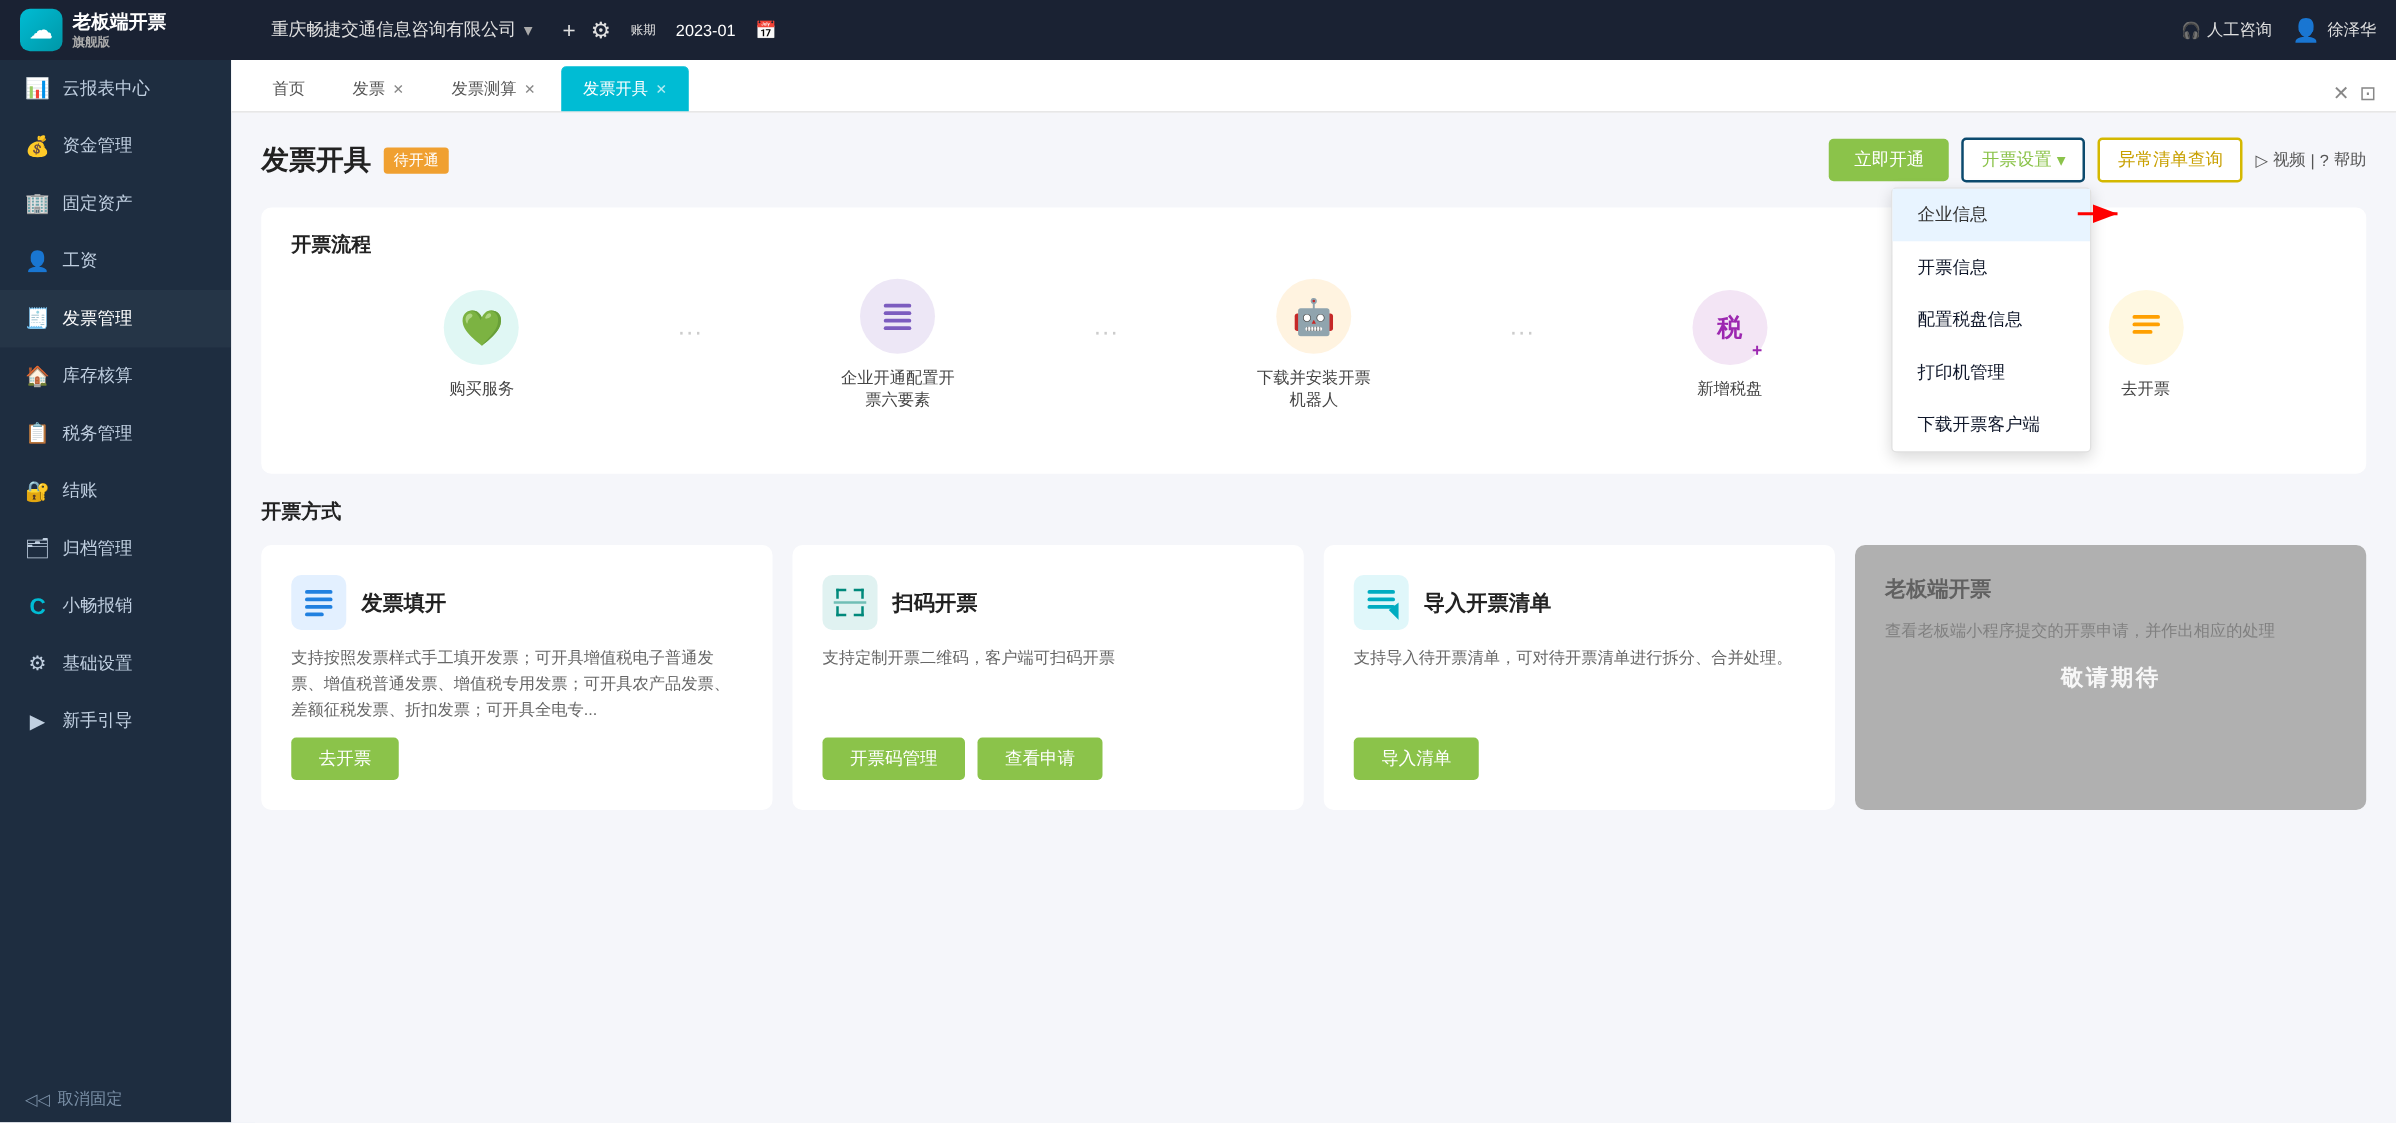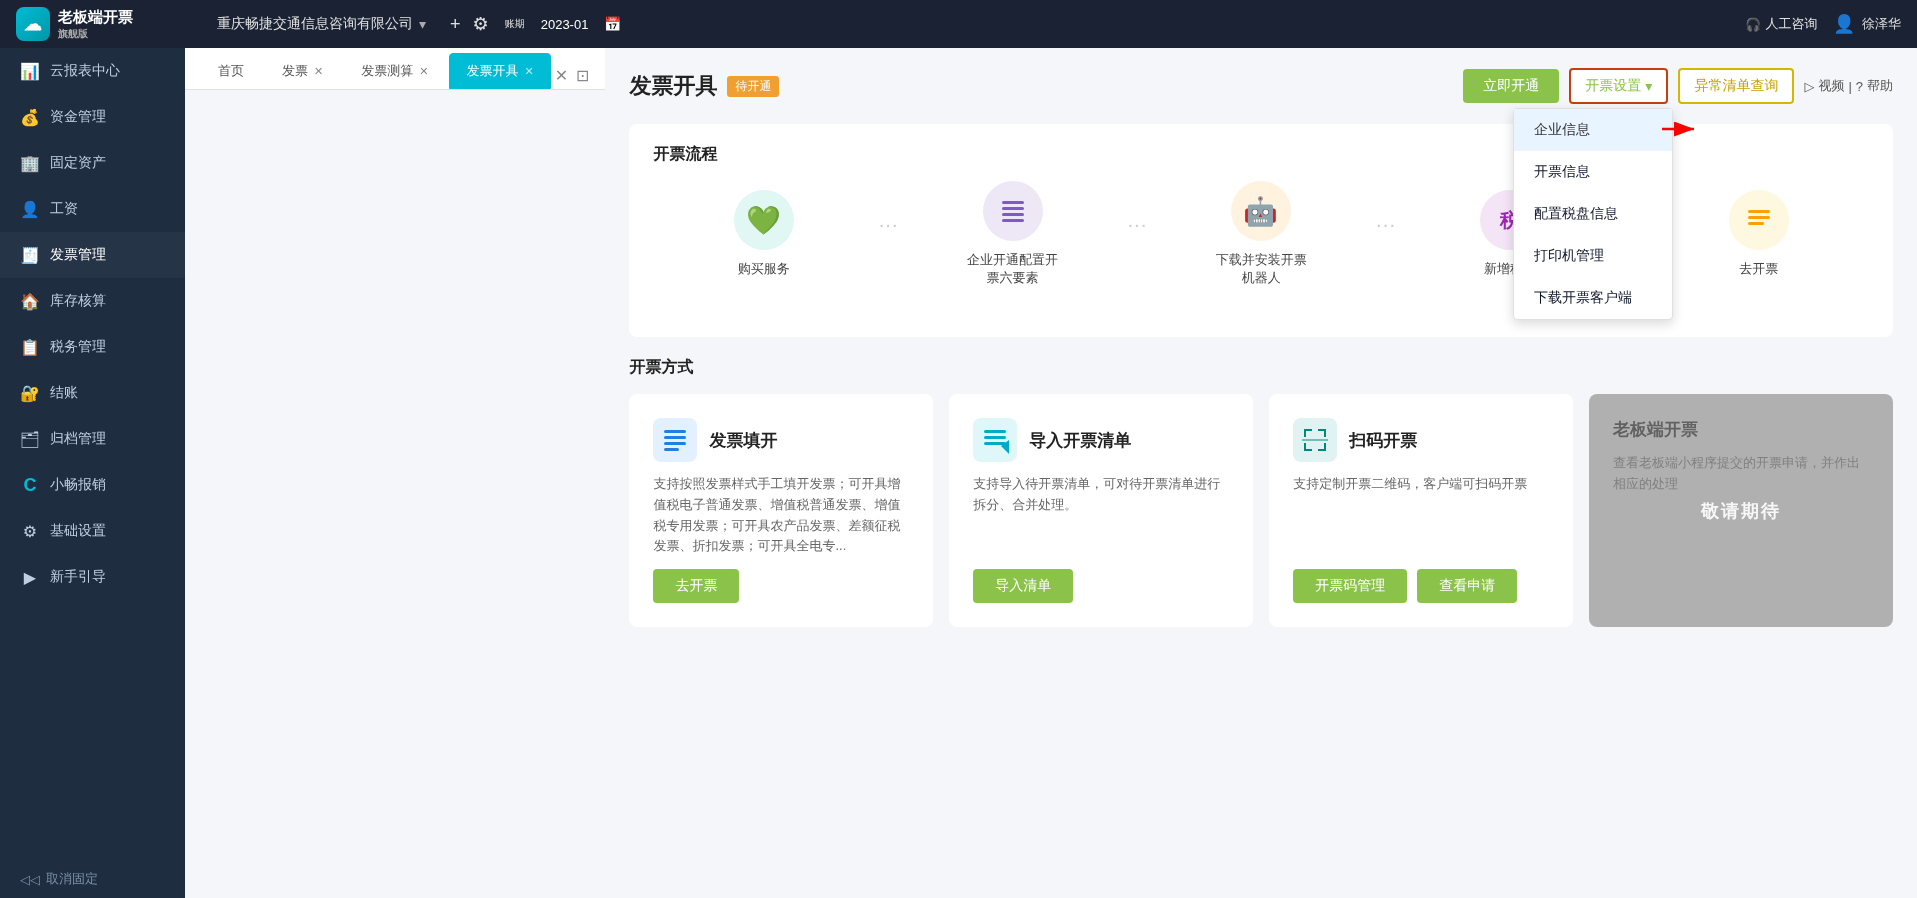--- a/index.html
+++ b/index.html
@@ -24,41 +24,41 @@
     .top-right .user-area { display: flex; align-items: center; gap: 6px; cursor: pointer; }
 
     
     .sidebar { width: 185px; background: #1e2d40; display: flex; flex-direction: column; overflow-y: auto; flex-shrink: 0; }
     .sidebar-item { display: flex; align-items: center; gap: 10px; padding: 13px 20px; color: #c0cfe0; cursor: pointer; font-size: 14px; transition: background 0.2s; }
     .sidebar-item.active { background: #253547; color: #fff; }
     .sidebar-item .icon { width: 20px; height: 20px; display: flex; align-items: center; justify-content: center; font-size: 16px; }
     .sidebar-bottom { padding: 10px 20px; color: #7a8fa6; font-size: 13px; cursor: pointer; display: flex; align-items: center; gap: 6px; margin-top: auto; }
 
     
-    .content-area { flex: 1; display: flex; flex-direction: row; overflow: hidden; background: #f5f6fa; justify-content: center; }
+    .content-area { flex: 1; display: flex; flex-direction: column; overflow: hidden; background: #f5f6fa; justify-content: center; }
 
     
     .tab-bar { height: 42px; background: #fff; display: flex; align-items: flex-end; padding: 0 16px; border-bottom: 1px solid #e0e0e0; gap: 4px; }
     .tab-item { padding: 8px 16px 8px; cursor: pointer; color: #555; font-size: 13px; border-radius: 4px 4px 0 0; display: flex; align-items: center; gap: 6px; border: 1px solid transparent; }
     .tab-item.active { background: #00bcd4; color: #fff; border-color: #00bcd4; }
     .tab-item .close { font-size: 11px; color: inherit; opacity: 0.7; }
     .tab-right { margin-left: auto; display: flex; align-items: center; gap: 8px; color: #888; padding-bottom: 4px; }
     .tab-right span { cursor: pointer; font-size: 16px; }
 
     
     .page-content { flex: 1; overflow-y: auto; padding: 20px 24px; }
 
     
     .page-header { display: flex; align-items: center; justify-content: space-between; margin-bottom: 20px; }
     .page-title-area { display: flex; align-items: center; gap: 10px; }
     .page-title { font-size: 22px; font-weight: bold; color: #222; }
     .status-badge { background: #f0a030; color: #fff; font-size: 12px; padding: 2px 8px; border-radius: 3px; }
     .header-actions { display: flex; align-items: center; gap: 10px; position: relative; }
     .btn-primary { background: #8bc34a; color: #fff; border: none; padding: 8px 20px; border-radius: 4px; cursor: pointer; font-size: 14px; }
-    .btn-outline-green { background: #fff; color: #8bc34a; border: 2px solid #c2410c; padding: 7px 14px; border-radius: 4px; cursor: pointer; font-size: 14px; display: flex; align-items: center; gap: 4px; }
+    .btn-outline-green { background: #fff; color: #8bc34a; border: 2px solid #0c4a6e; padding: 7px 14px; border-radius: 4px; cursor: pointer; font-size: 14px; display: flex; align-items: center; gap: 4px; }
     .btn-outline-yellow { background: #fff; color: #c8a000; border: 2px solid #d4b800; padding: 7px 14px; border-radius: 4px; cursor: pointer; font-size: 14px; }
 
     
     .dropdown-menu { position: absolute; top: calc(100% + 4px); right: 220px; background: #fff; border: 1px solid #e0e0e0; border-radius: 4px; box-shadow: 0 4px 12px rgba(0,0,0,0.15); z-index: 1000; min-width: 160px; }
     .dropdown-item { padding: 12px 20px; cursor: pointer; color: #0f172a; font-size: 14px; }
     .dropdown-item.highlighted { background: #e8f4ff; color: #333; }
 
     
     .section-title { font-size: 16px; font-weight: bold; color: #222; margin-bottom: 16px; }
 
@@ -338,36 +338,20 @@
                     </svg>
                 </div>
                 <span class="method-name">发票填开</span>
               </div>
               <p class="method-desc">支持按照发票样式手工填开发票；可开具增值税电子普通发票、增值税普通发票、增值税专用发票；可开具农产品发票、差额征税发票、折扣发票；可开具全电专...</p>
               <button class="btn-green">去开票</button>
             </div>
 
             <div class="method-card">
               <div class="method-card-header">
-                <div class="method-icon cyan">
-                  <svg width="28" height="28" viewBox="0 0 28 28">
-                      <rect x="3" y="4" width="22" height="3" rx="1.5" fill="#00acc1"></rect>
-                      <rect x="3" y="10" width="22" height="3" rx="1.5" fill="#00acc1"></rect>
-                      <rect x="3" y="16" width="22" height="3" rx="1.5" fill="#00acc1"></rect>
-                      <polygon points="20,20 28,14 28,28" fill="#00acc1"></polygon>
-                    </svg>
-                </div>
-                <span class="method-name">导入开票清单</span>
-              </div>
-              <p class="method-desc">支持导入待开票清单，可对待开票清单进行拆分、合并处理。</p>
-              <button class="btn-green">导入清单</button>
-            </div>
-
-            <div class="method-card">
-              <div class="method-card-header">
                 <div class="method-icon teal">
                   <svg width="28" height="28" viewBox="0 0 28 28">
                     <rect x="3" y="3" width="8" height="2" fill="#00897b"></rect>
                     <rect x="3" y="3" width="2" height="8" fill="#00897b"></rect>
                     <rect x="17" y="3" width="8" height="2" fill="#00897b"></rect>
                     <rect x="23" y="3" width="2" height="8" fill="#00897b"></rect>
                     <rect x="3" y="23" width="8" height="2" fill="#00897b"></rect>
                     <rect x="3" y="17" width="2" height="8" fill="#00897b"></rect>
                     <rect x="17" y="23" width="8" height="2" fill="#00897b"></rect>
                     <rect x="23" y="17" width="2" height="8" fill="#00897b"></rect>
@@ -376,20 +360,36 @@
                 </div>
                 <span class="method-name">扫码开票</span>
               </div>
               <p class="method-desc">支持定制开票二维码，客户端可扫码开票</p>
               <div style="display:flex;gap:10px;">
                 <button class="btn-green">开票码管理</button>
                 <button class="btn-green">查看申请</button>
               </div>
             </div>
 
+            <div class="method-card">
+              <div class="method-card-header">
+                <div class="method-icon cyan">
+                  <svg width="28" height="28" viewBox="0 0 28 28">
+                      <rect x="3" y="4" width="22" height="3" rx="1.5" fill="#00acc1"></rect>
+                      <rect x="3" y="10" width="22" height="3" rx="1.5" fill="#00acc1"></rect>
+                      <rect x="3" y="16" width="22" height="3" rx="1.5" fill="#00acc1"></rect>
+                      <polygon points="20,20 28,14 28,28" fill="#00acc1"></polygon>
+                    </svg>
+                </div>
+                <span class="method-name">导入开票清单</span>
+              </div>
+              <p class="method-desc">支持导入待开票清单，可对待开票清单进行拆分、合并处理。</p>
+              <button class="btn-green">导入清单</button>
+            </div>
+
             <div class="method-card overlay" style="background:#d0d0d0;">
               <div class="method-card-header">
                 <span class="method-name">老板端开票</span>
               </div>
               <p class="method-desc">查看老板端小程序提交的开票申请，并作出相应的处理</p>
               <div class="overlay-mask">
                 <div style="text-align:center;">
                   <div class="overlay-text">敬请期待</div>
                 </div>
               </div>

